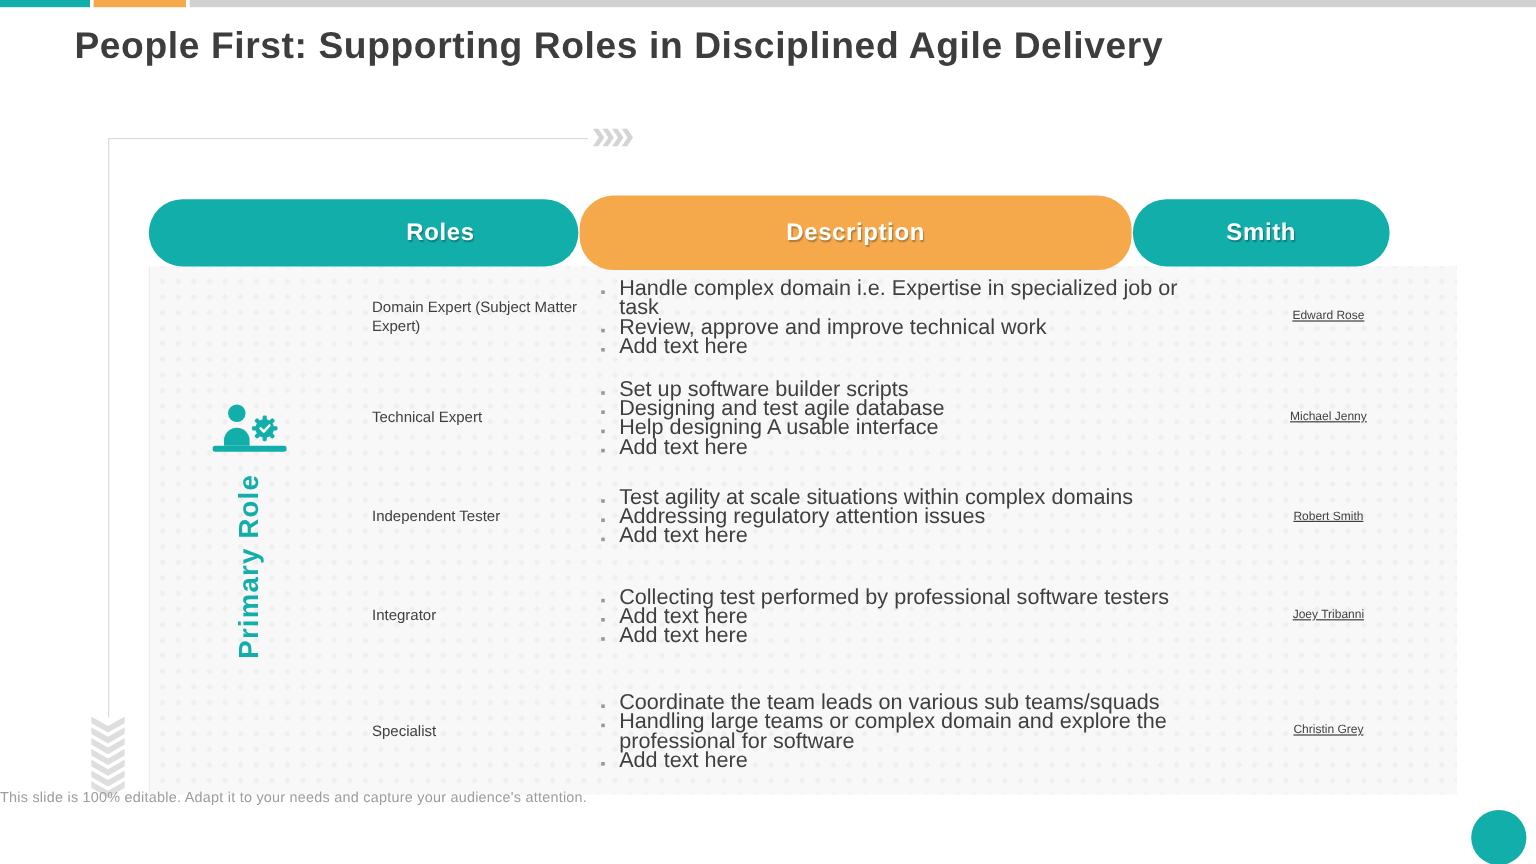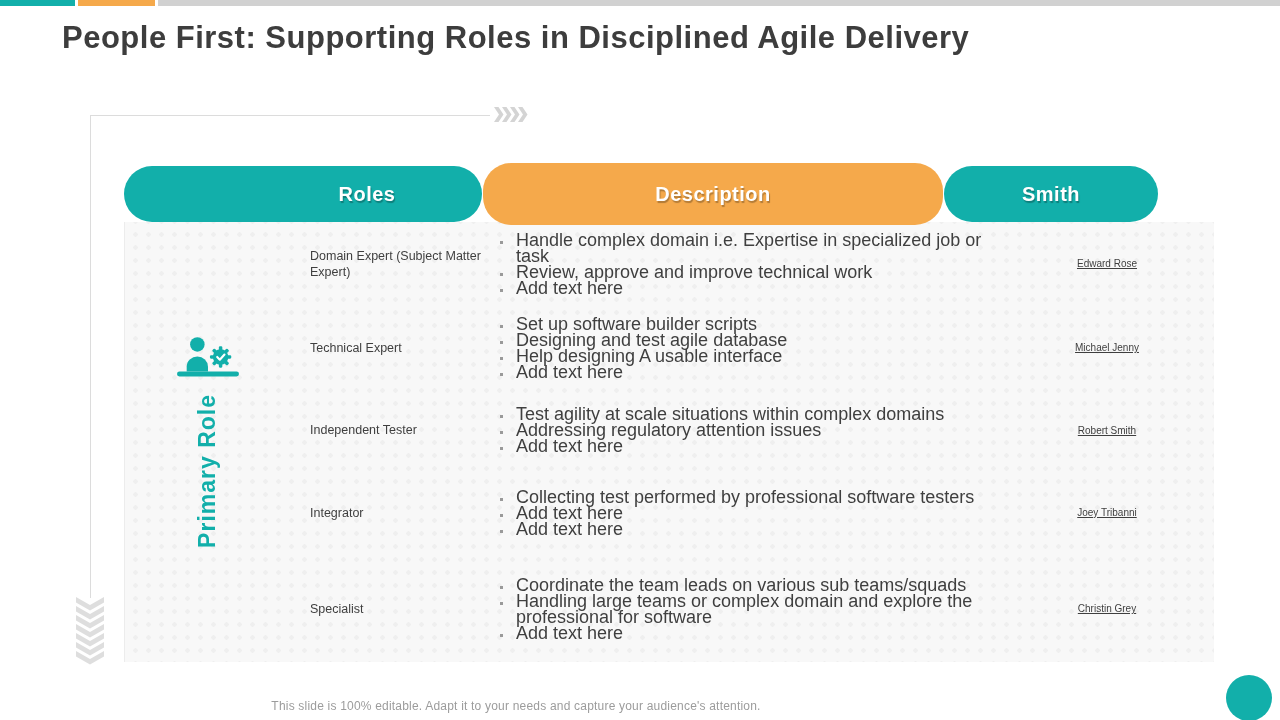--- a/index.html
+++ b/index.html
@@ -47,21 +47,21 @@
   .row-4 { height:85px; } .row-5 { height:107px; }
   .role-cell { width:192px; display:flex; align-items:center; padding-left:20px;
                font-size:12.5px; color:#3f3f3f; line-height:16px; }
   .desc-cell { width:518px; display:flex; align-items:center; }
   .desc-cell ul { list-style:square; margin:0; padding-left:31px; width:100%; }
   .desc-cell li { font-size:18px; color:#3f3f3f; line-height:16px; padding-left:3px; }
   .desc-cell li::marker { color:#9a9a9a; font-size:10px; }
   .name-cell { width:214px; display:flex; align-items:center; justify-content:center;
                font-size:10px; color:#3f3f3f;text-decoration:underline; }
 
-  .footer { position:absolute; left:0; top:699px; width:1032px; text-align:center;
+  .footer { position:absolute; left:0; top:657px; width:1032px; text-align:left;
             font-size:12px; color:#9c9c9c; letter-spacing:0.2px; }
   .corner-circle { position:absolute; left:1226px; top:675px; width:46px; height:46px;
                    border-radius:50%; background:var(--teal); }
 </style>
 </head>
 <body>
 
 <div class="slide">
 
   <div class="bar bar-teal"></div>

